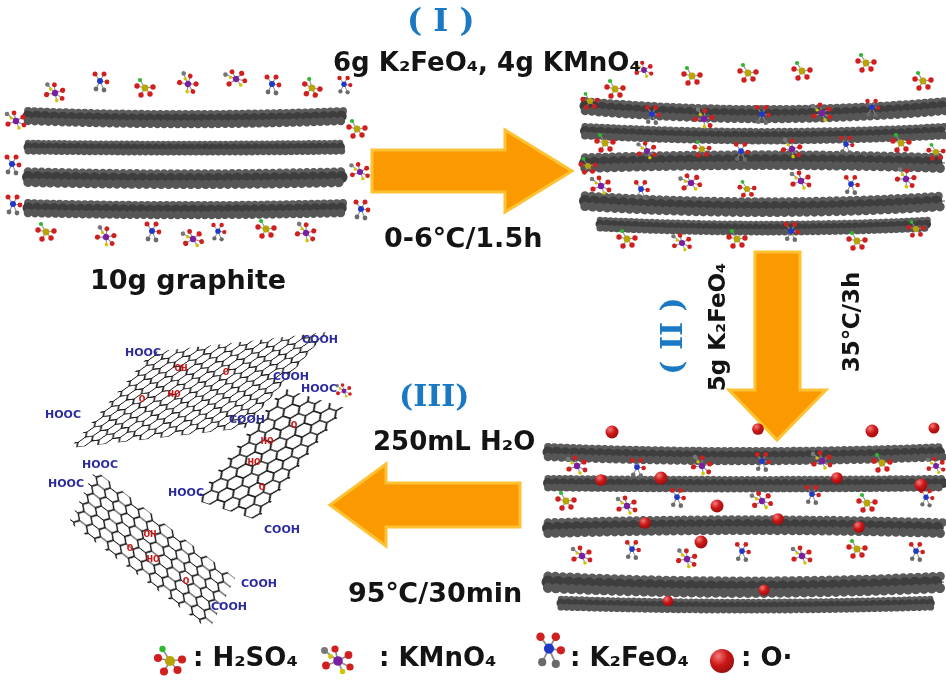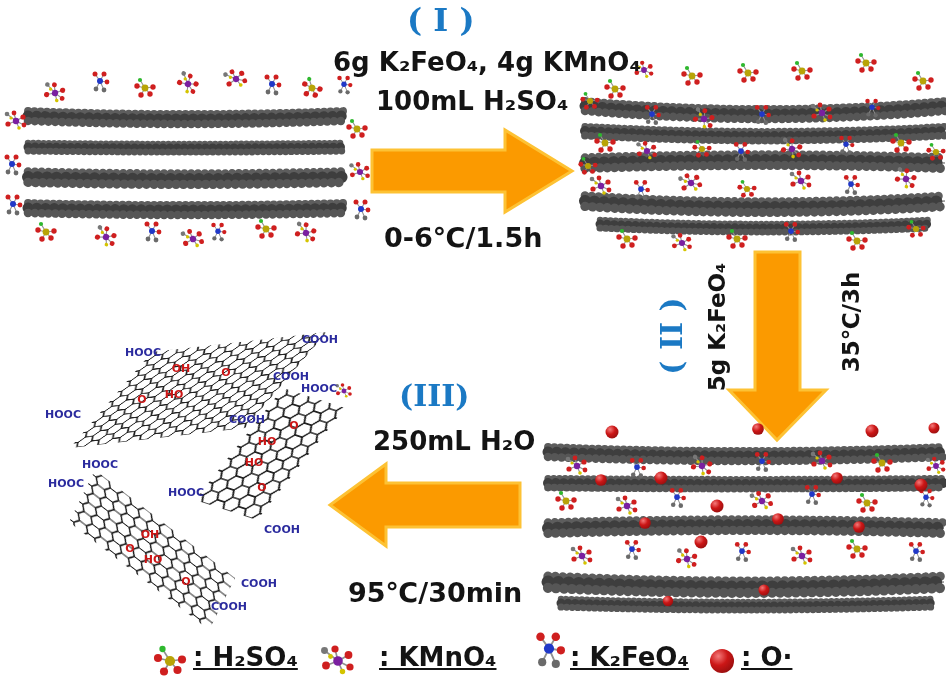--- a/index.html
+++ b/index.html
@@ -7,22 +7,22 @@
         font-family:"DejaVu Sans",sans-serif;}
   svg.fig{position:absolute;left:0;top:0;}
   .t{position:absolute;font-weight:bold;color:#141414;white-space:nowrap;line-height:1;}
   .step{color:#1b79c4;font-family:"DejaVu Serif",serif;}
   .rot{transform:translate(-50%,-50%) rotate(-90deg);transform-origin:center;}
   .sz32{font-size:32px;}.sz30{font-size:30px;}.sz27{font-size:27px;}.sz26{font-size:26px;}
   .sz24{font-size:23px;}
   .slbl{position:absolute;font-size:11px;font-weight:bold;white-space:nowrap;
         transform:translate(-50%,-50%);letter-spacing:0;}
   .slbl.blue{color:#2b2b9e;text-align:center;}
-  .slbl.red{color:#cc1616;}
-  .legend-label{font-size:26px;text-decoration:underline;}
+  .slbl.red{color:#cc1616;font-family:Liberation Mono, monospace;}
+  .legend-label{font-size:26px;}
 </style>
 </head>
 <body>
 
 <div class="page">
 
   <svg class="fig" id="fig" width="946" height="684" viewBox="0 0 946 684">
     <defs>
       <radialGradient id="gO" cx="0.35" cy="0.3" r="0.85">
         <stop offset="0" stop-color="#f47a7a"></stop>
@@ -273,23 +273,23 @@
     <g>
       <use href="#mS" transform="translate(170 661) scale(1.5)"></use>
       <use href="#mK" transform="translate(338 661) scale(1.5)"></use>
       <use href="#mF" transform="translate(549 652) scale(1.7)"></use>
       <use href="#mO" transform="translate(722 661) scale(1.85)"></use>
     </g>
   </svg>
 
   <div class="t step sz32" style="left:407px;top:4px;">( I )</div>
   <div class="t sz26" style="left:333px;top:49px;">6g K₂FeO₄, 4g KMnO₄</div>
-  <div class="t sz26" style="left:376px;top:88px;">100mL H₂SO₄</div>
   <div class="t sz27" style="left:384px;top:224px;">0-6℃/1.5h</div>
 
+  <div class="t sz27" style="left:90px;top:266px;">10g  graphite</div>
 
   <div class="t step sz30 rot" style="left:672px;top:336px;">( II )</div>
   <div class="t sz24 rot" style="left:717px;top:327px;">5g K₂FeO₄</div>
   <div class="t sz24 rot" style="left:851px;top:322px;">35℃/3h</div>
 
   <div class="t step sz30" style="left:399px;top:381px;">(III)</div>
   <div class="t sz26" style="left:373px;top:428px;">250mL H₂O</div>
   <div class="t sz27" style="left:348px;top:552px;margin-top:27px;">95℃/30min</div>
 
   <div class="t legend-label" style="left:193px;top:644px;">: H₂SO₄</div>

